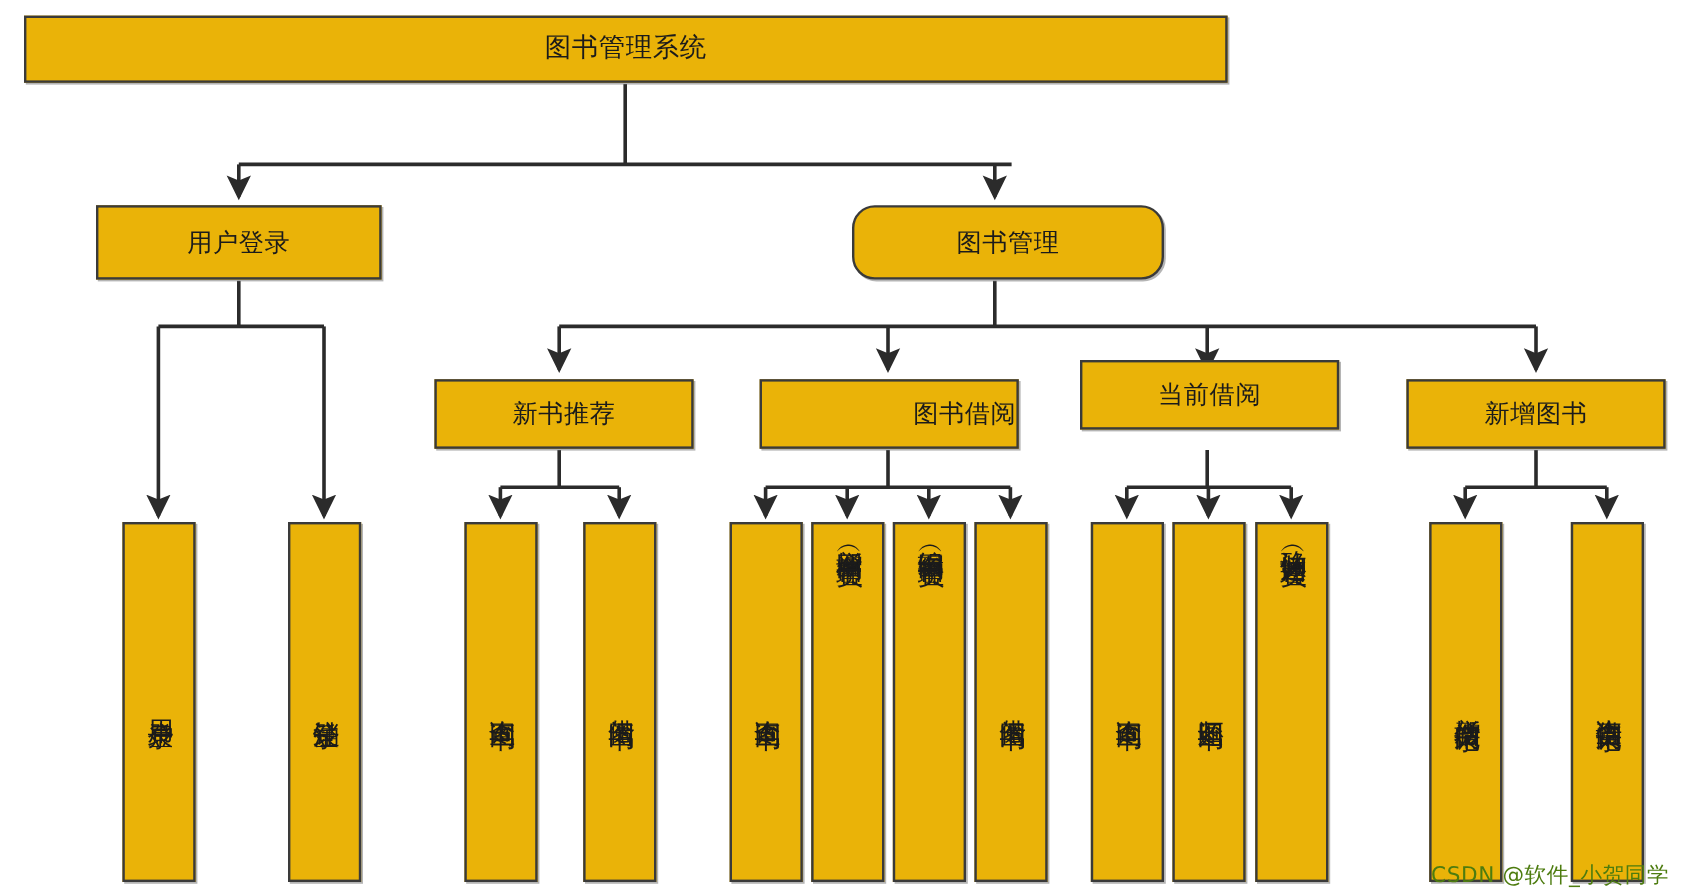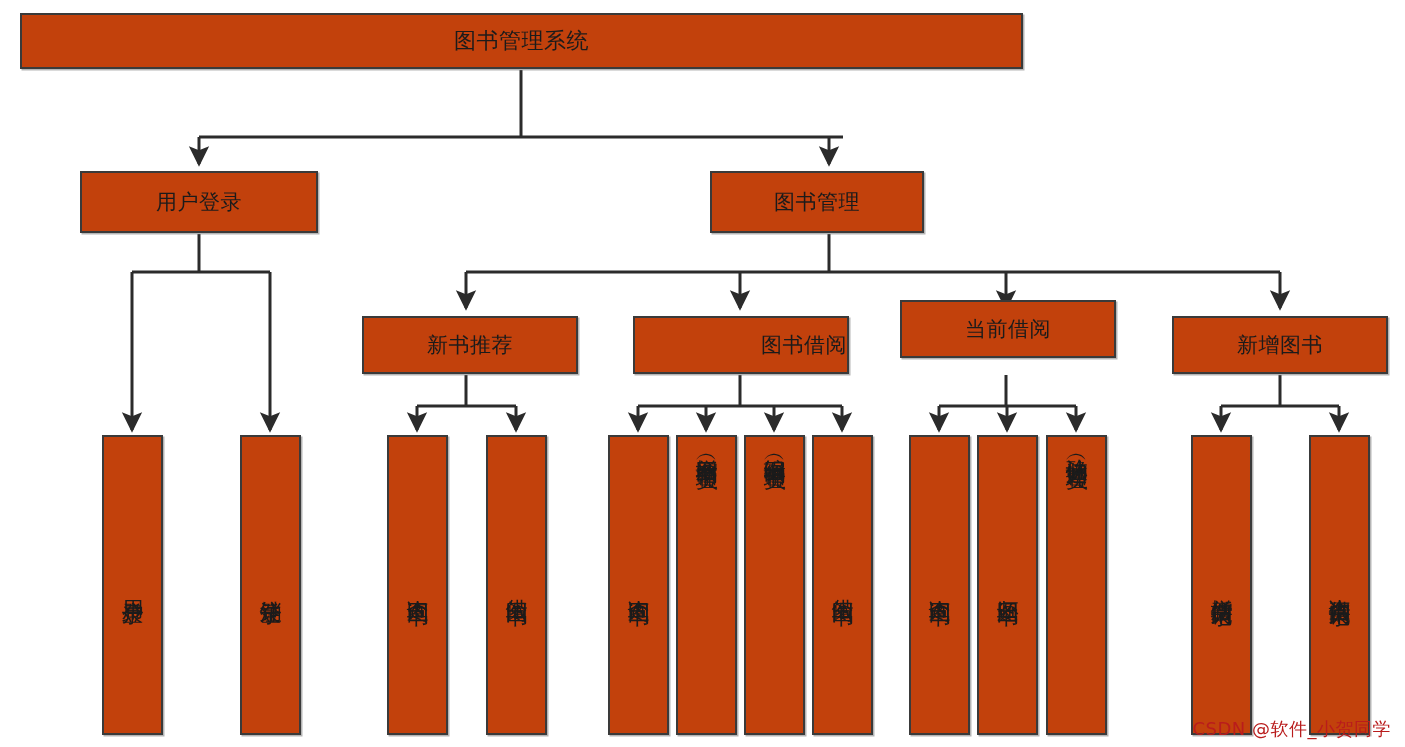--- a/index.html
+++ b/index.html
@@ -22,21 +22,21 @@
   svg.edges {
     position: absolute;
     left: 0;
     top: 0;
     width: 1405px;
     height: 747px;
   }
   .node {
     position: absolute;
     box-sizing: border-box;
-    background: #c2410c;
+    background: #eab308;
     border: 2.5px solid #3a3a3a;
     box-shadow: 1.5px 1.5px 0 rgba(120,120,120,0.55);
     display: flex;
     align-items: center;
     justify-content: center;
     color: #1b1b1b;
   }
   .node .label {
     text-align: center;
     line-height: 1.05;
@@ -63,21 +63,21 @@
   }
   .node.vertical.centered {
     align-items: center;
     padding-top: 0;
   }
   .watermark {
     position: absolute;
     right: 14px;
     bottom: 6px;
     font-size: 18px;
-    color: #b91c1c;
+    color: #4d7c0f;
     letter-spacing: 0.5px;
     white-space: nowrap;
     font-family: "DejaVu Sans", "Liberation Sans", sans-serif;
   }
 </style>
 </head>
 <body>
 
 <div id="diagram-root">
 
@@ -131,21 +131,21 @@
     </g>
   </svg>
 
   <div class="node horizontal root" style="left:20px; top:13px; width:1003px; height:56px;">
     <span class="label">图书管理系统</span>
   </div>
 
   <div class="node horizontal" style="left:80px; top:171px; width:238px; height:62px;">
     <span class="label">用户登录</span>
   </div>
-  <div class="node horizontal" style="left:710px; top:171px; width:214px; height:62px;">
+  <div class="node horizontal" style="left:710px; top:171px; width:260px; height:62px;border-radius:19px;">
     <span class="label">图书管理</span>
   </div>
 
   <div class="node horizontal" style="left:362px; top:316px; width:216px; height:58px;">
     <span class="label">新书推荐</span>
   </div>
   <div class="node horizontal" style="left:633px; top:316px; width:216px; height:58px;justify-content:flex-end;">
     <span class="label">图书借阅</span>
   </div>
   <div class="node horizontal" style="left:900px; top:300px; width:216px; height:58px;align-items:center;">

